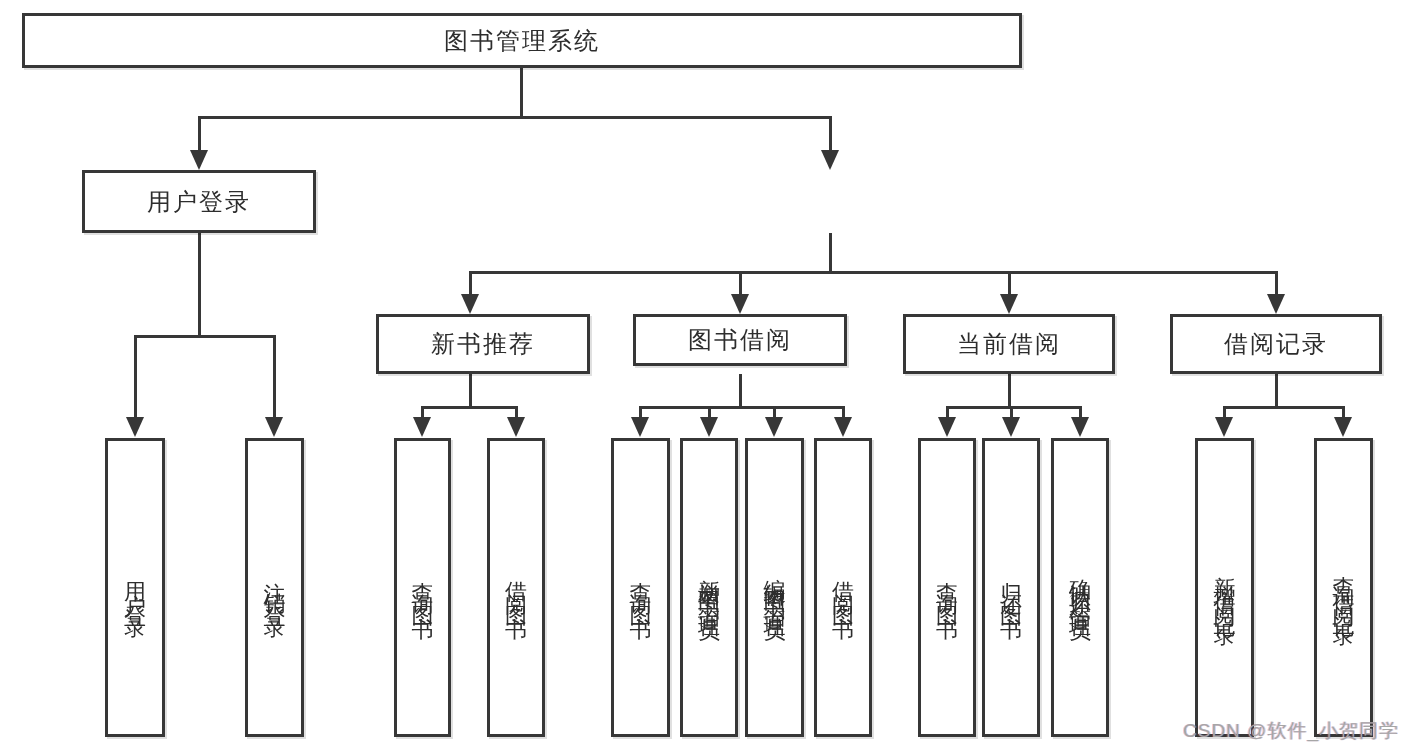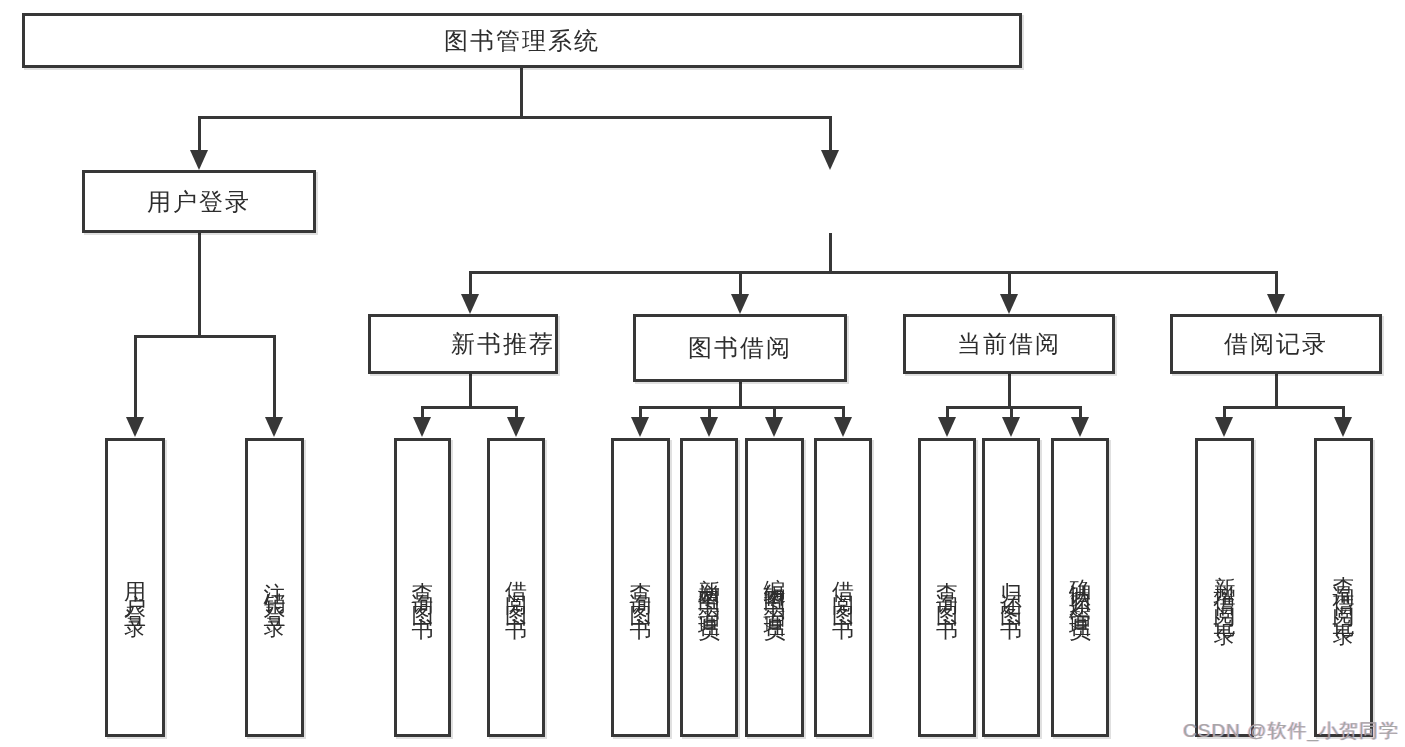--- a/index.html
+++ b/index.html
@@ -68,24 +68,24 @@
 <div class="canvas">
 
   <div class="node" style="left:22px; top:13px; width:1000px; height:55px;font-family:Liberation Serif, serif;">
     <span>图书管理系统</span>
   </div>
 
   <div class="node" style="left:82px; top:170px; width:234px; height:63px;">
     <span>用户登录</span>
   </div>
 
-  <div class="node" style="left:368px; top:314px; width:190px; height:60px;justify-content:flex-end;">
+  <div class="node" style="left:376px; top:314px; width:214px; height:60px;">
     <span>新书推荐</span>
   </div>
-  <div class="node" style="left:633px; top:314px; width:214px; height:68px;">
+  <div class="node" style="left:633px; top:314px; width:214px; height:52px;">
     <span>图书借阅</span>
   </div>
   <div class="node" style="left:1170px; top:314px; width:212px; height:60px;">
     <span>借阅记录</span>
   </div>
   <div class="node" style="left:903px; top:314px; width:212px; height:60px;">
     <span>当前借阅</span>
   </div>
 
   <div class="node leaf" style="left:105px; top:438px; width:60px; height:299px;">

